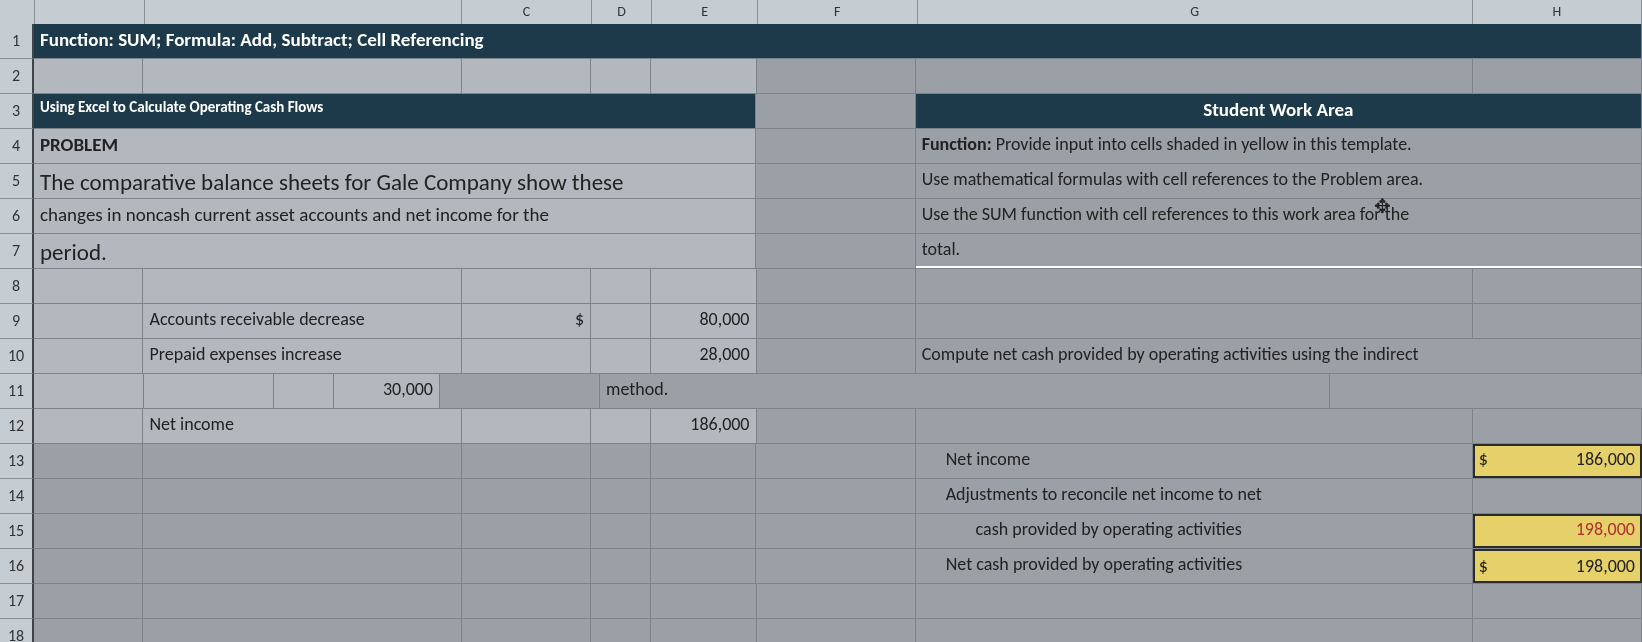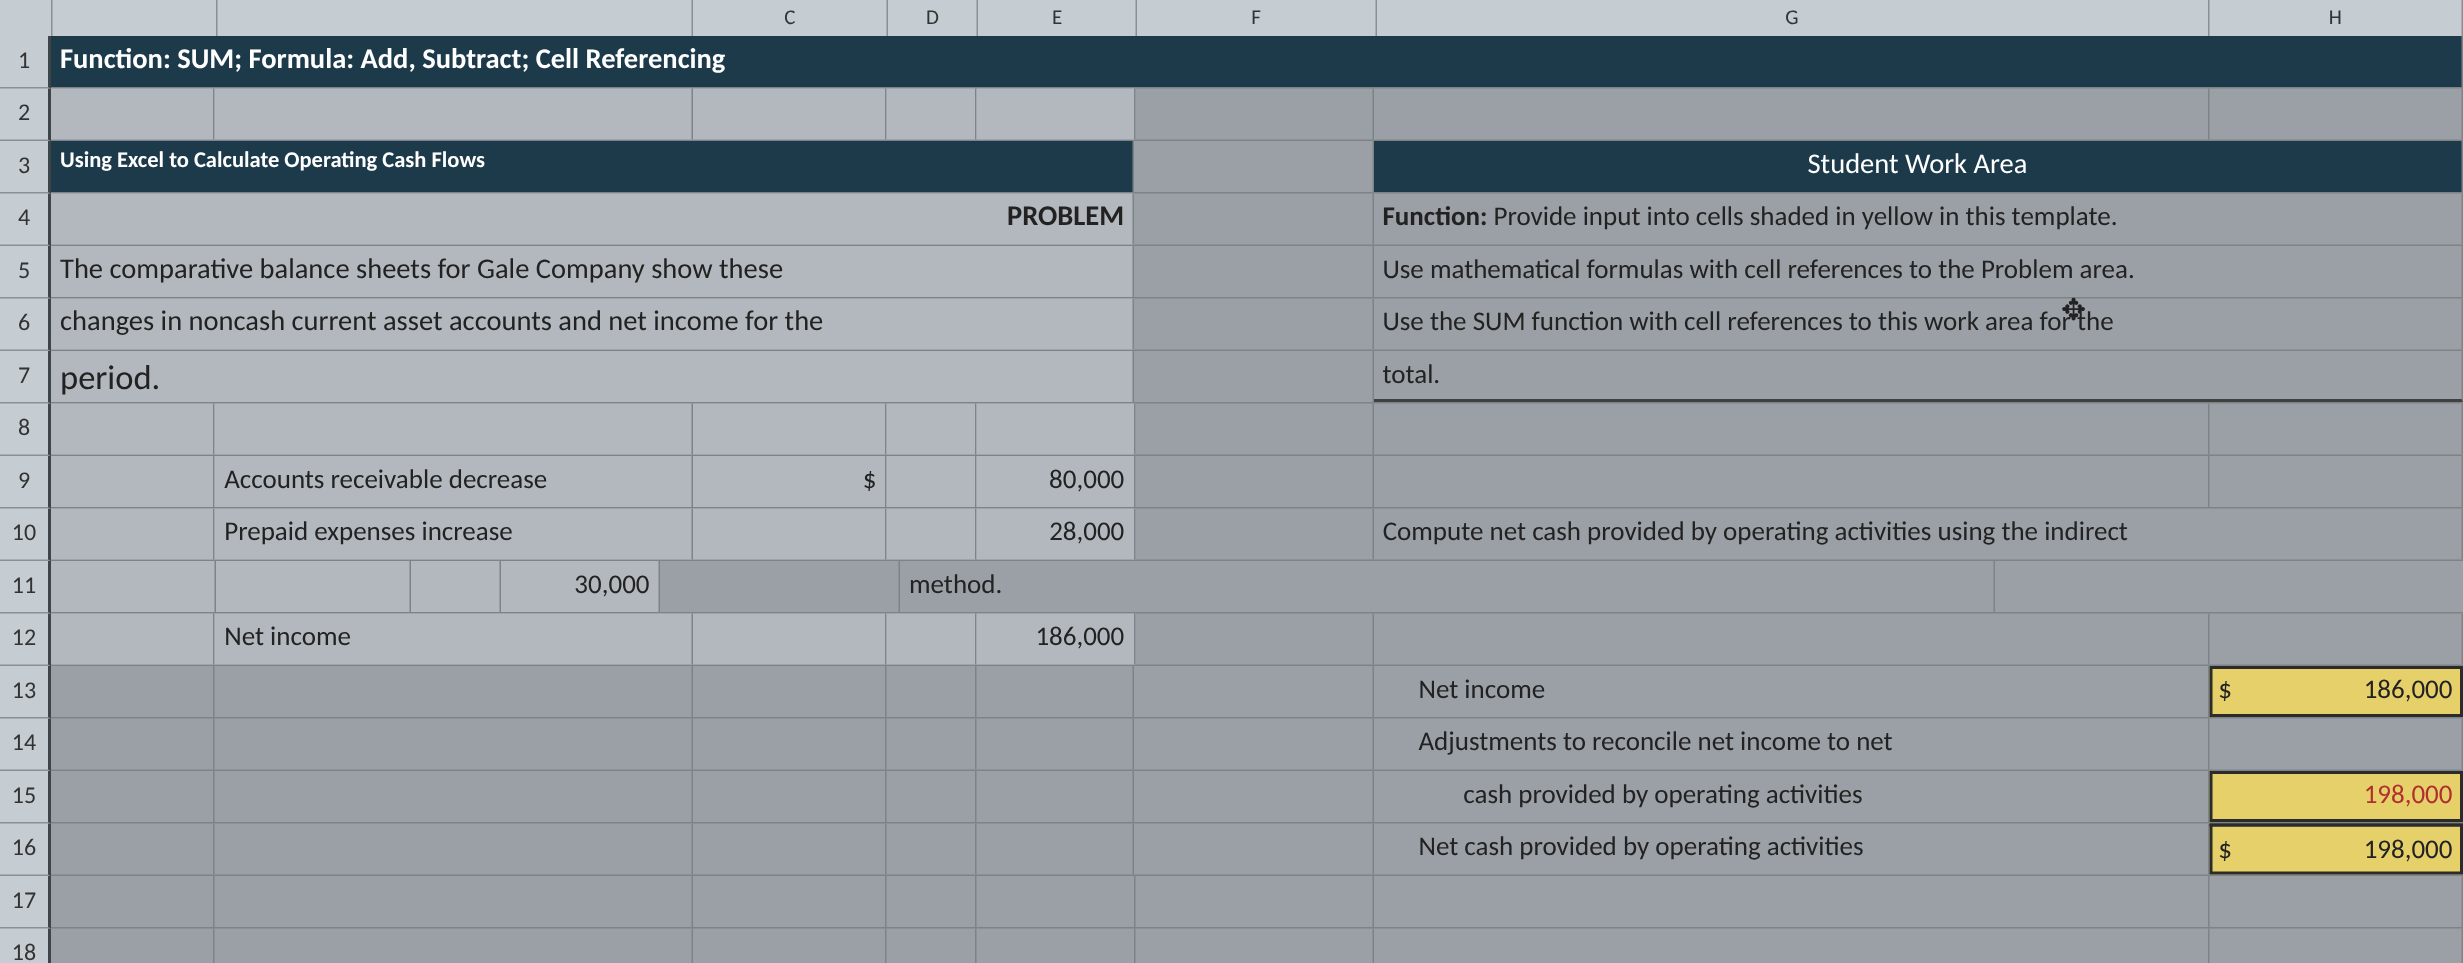--- a/index.html
+++ b/index.html
@@ -15,24 +15,24 @@
   .cA{width:110px}
   .cB{width:320px}
   .cC{width:130px}
   .cD{width:60px}
   .cE{width:106px}
   .cF{width:160px}
   .cG{width:560px}
   .cH{width:170px}
 
   .darkbar{background:#1c3a4a;color:#fff;font-weight:700}
-  .darkbar2{background:#1c3a4a;color:#fff;font-weight:400;text-align:center}
+  .darkbar2{background:#1c3a4a;color:#fff;font-weight:700;text-align:center}
   .problem-shade{background:#b2b8bd}
   .bold{font-weight:700}
-  .center{text-align:right}
+  .center{text-align:left}
   .right{text-align:right}
   .yellowbox{background:#e6d06a;outline:2px solid #2b2b2b;outline-offset:-2px}
   .dollarbox{display:flex;justify-content:space-between}
   .dollarbox span.sym{width:18px}
   .thinline{border-top:2px solid #2b2b2b}
   .cursor-plus{position:absolute;left:1374px;top:194px;font-size:20px;color:#222;pointer-events:none}
 </style>
 </head>
 <body>
 
@@ -96,35 +96,35 @@
 
     <div class="row">
       <div class="cell problem-shade bold center" style="width:726px;font-size:19px">PROBLEM</div>
       <div class="cell cF"></div>
       <div class="cell" style="width:730px">
         <span class="bold">Function:</span><span> Provide input into cells shaded in yellow in this template.</span>
       </div>
     </div>
 
     <div class="row">
-      <div class="cell problem-shade" style="width:726px;font-size:19px">The comparative balance sheets for Gale Company show these</div>
+      <div class="cell problem-shade" style="width:726px;font-size:23px">The comparative balance sheets for Gale Company show these</div>
       <div class="cell cF"></div>
       <div class="cell" style="width:730px">Use mathematical formulas with cell references to the Problem area.</div>
     </div>
 
     <div class="row">
       <div class="cell problem-shade" style="width:726px;font-size:19px">changes in noncash current asset accounts and net income for the</div>
       <div class="cell cF"></div>
       <div class="cell" style="width:730px">Use the SUM function with cell references to this work area for the</div>
     </div>
 
     <div class="row">
       <div class="cell problem-shade" style="width:726px;font-size:23px">period.</div>
       <div class="cell cF"></div>
-      <div class="cell" style="width:730px;border-bottom:2px solid #404040">total.</div>
+      <div class="cell" style="width:730px;border-bottom:2px solid #ffffff">total.</div>
     </div>
 
     <div class="row">
       <div class="cell cA problem-shade"></div>
       <div class="cell cB problem-shade"></div>
       <div class="cell cC problem-shade"></div>
       <div class="cell cD problem-shade"></div>
       <div class="cell cE problem-shade"></div>
       <div class="cell cF"></div>
       <div class="cell cG"></div>

